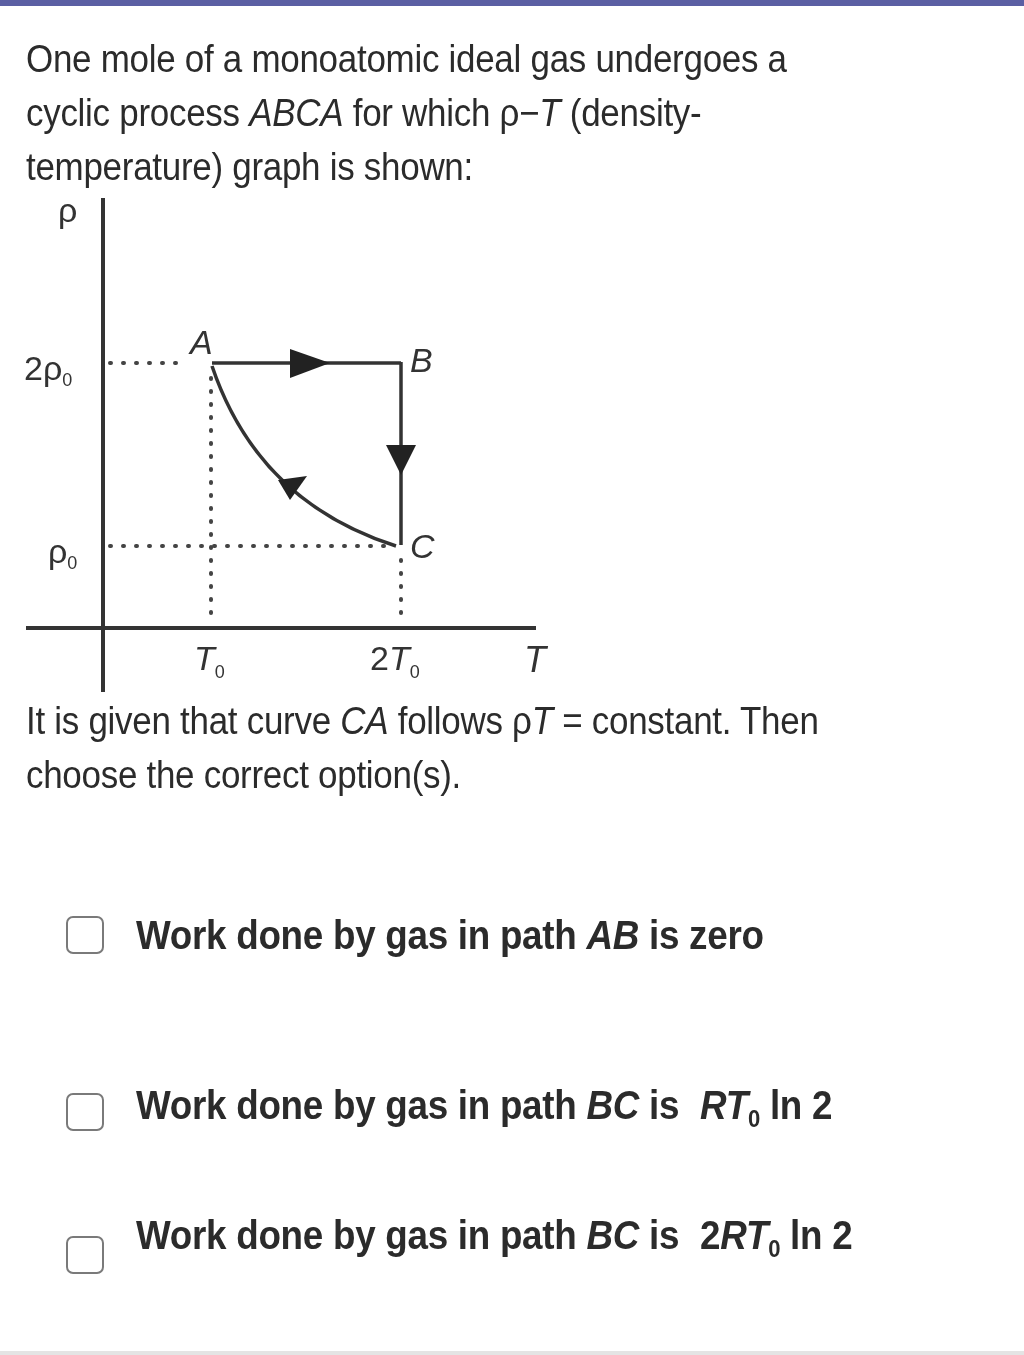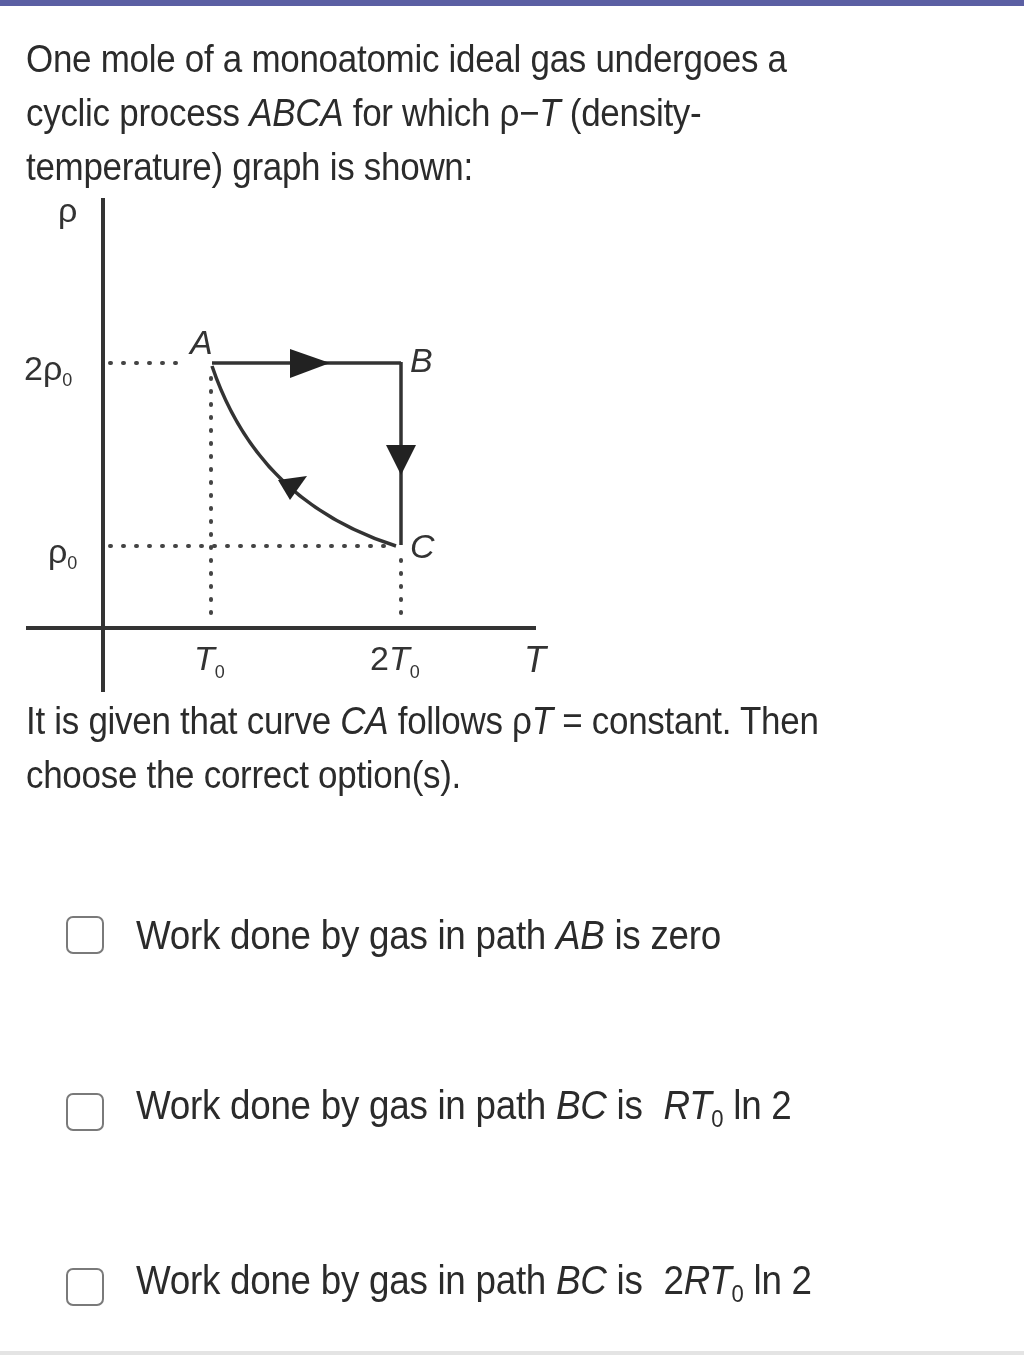--- a/index.html
+++ b/index.html
@@ -11,33 +11,33 @@
     .bottom-line { position: absolute; left: 0; top: 1351px; width: 1024px; height: 4px; background: #e4e4e4; }
     .para {
       position: absolute; left: 26px; font-size: 38px; line-height: 54px; letter-spacing: -0.3px;
       transform: scaleX(0.92); transform-origin: left top; white-space: nowrap;
     }
     .q1 { top: 32px; }
     .q2 { top: 694px; }
     .it { font-style: italic; }
     .diagram { position: absolute; left: 0; top: 190px; width: 580px; height: 510px; }
     .option {
-      position: absolute; left: 66px; display: flex; align-items: center; cursor: pointer;
+      position: absolute; left: 66px; display: flex; align-items: center; cursor: pointer; font-weight: bold;
     }
     .checkbox {
       width: 38px; height: 38px; box-sizing: border-box; border: 2.5px solid #7a7a7a;
       border-radius: 7px; background: #fff; flex: 0 0 auto;
     }
     .opt-text {
       margin-left: 32px; font-size: 40px; line-height: 50px; white-space: nowrap;
       transform: scaleX(0.92); transform-origin: left center; letter-spacing: -0.3px;
     }
     .opt1 { top: 910px; }
     .opt2 { top: 1080px; text-align: right; }
-    .opt3 { top: 1255px; }
+    .opt3 { top: 1210px; align-items: flex-end; }
     sub { font-size: 0.6em; vertical-align: -0.35em; }
     .gap { display: inline-block; width: 12px; }
   </style>
 </head>
 <body>
 
 <div class="top-bar"></div>
 
 <div class="para q1">
   <div>One mole of a monoatomic ideal gas undergoes a</div>

